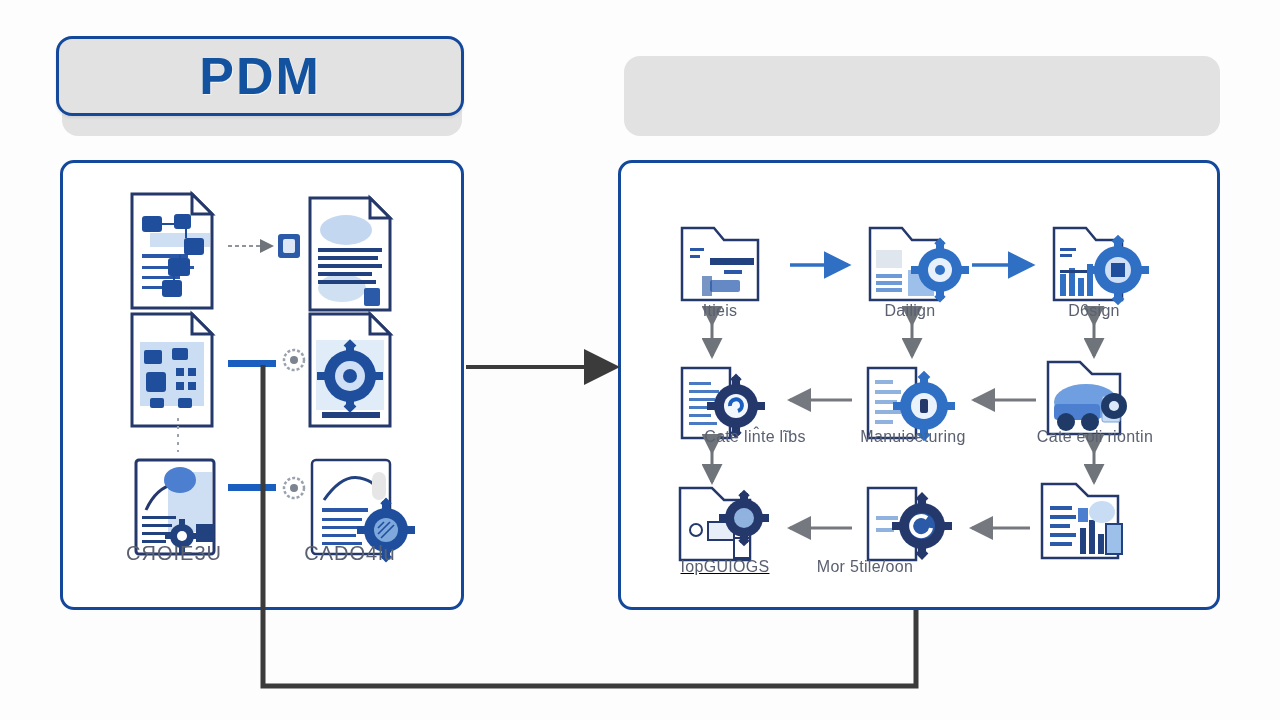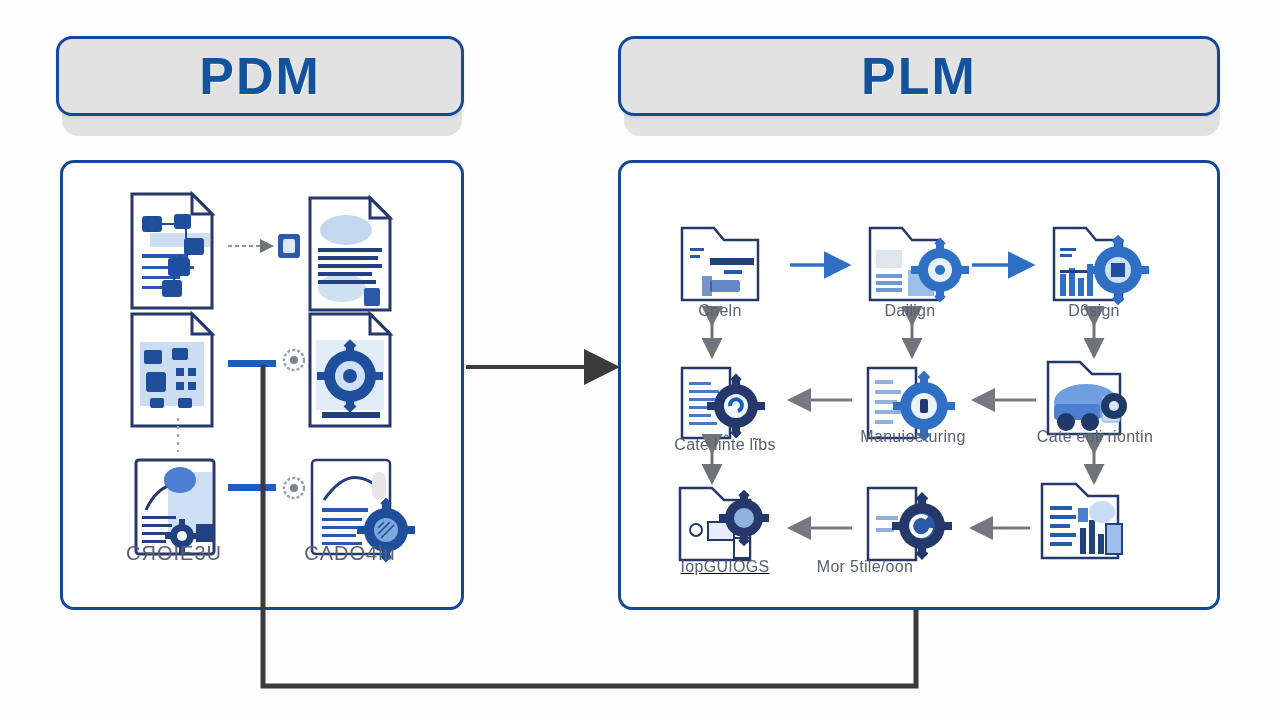--- a/index.html
+++ b/index.html
@@ -68,23 +68,20 @@
 <body>
 
 <div id="stage">
 
   <div class="hdr-shadow" style="left:62px; top:56px; width:400px; height:80px;"></div>
   <div class="hdr" style="left:56px; top:36px; width:408px; height:80px;">
     <span class="hdr-txt">PDM</span>
   </div>
 
   <div class="hdr-shadow" style="left:624px; top:56px; width:596px; height:80px;"></div>
-  <div class="hdr" style="left:618px; top:36px; width:602px; height:80px;">
-    <span class="hdr-txt">PLM</span>
-  </div>
 
   <div class="panel" style="left:60px; top:160px; width:404px; height:450px;"></div>
   <div class="panel" style="left:618px; top:160px; width:602px; height:450px;"></div>
 
   <svg width="1280" height="720" style="position:absolute; left:0; top:0;">
     <defs>
       <marker id="ah-dark" markerWidth="9" markerHeight="9" refX="7" refY="4.5" orient="auto">
         <path d="M0,0 L9,4.5 L0,9 Z" fill="#3b3b3b"></path>
       </marker>
       <marker id="ah-blue" markerWidth="8" markerHeight="8" refX="7" refY="4" orient="auto">
@@ -457,30 +454,30 @@
   </svg>
 
   <div class="node pdm" style="left:114px; top:540px;">
     <span class="cap">CЯOIE3U</span>
   </div>
   <div class="node pdm" style="left:290px; top:540px;">
     <span class="cap">CΛDO4lu</span>
   </div>
 
   <div class="node" style="left:660px; top:300px;">
-    <span class="cap">Cneln</span>
+    <span class="cap">Itieis</span>
   </div>
   <div class="node" style="left:850px; top:300px;">
     <span class="cap">Dailign</span>
   </div>
   <div class="node" style="left:1034px; top:300px;">
     <span class="cap">D6sign</span>
   </div>
 
-  <div class="node" style="left:650px; top:426px; width:150px;margin-top:8px;">
+  <div class="node" style="left:680px; top:426px; width:150px;">
     <span class="cap">Cate lin̂te lĩƅs</span>
   </div>
   <div class="node" style="left:838px; top:426px; width:150px;">
     <span class="cap">Manuioeturing</span>
   </div>
   <div class="node" style="left:1020px; top:426px; width:150px;">
     <span class="cap">Cate eoli riontin</span>
   </div>
 
   <div class="node" style="left:650px; top:556px; width:150px;text-decoration:underline;">

